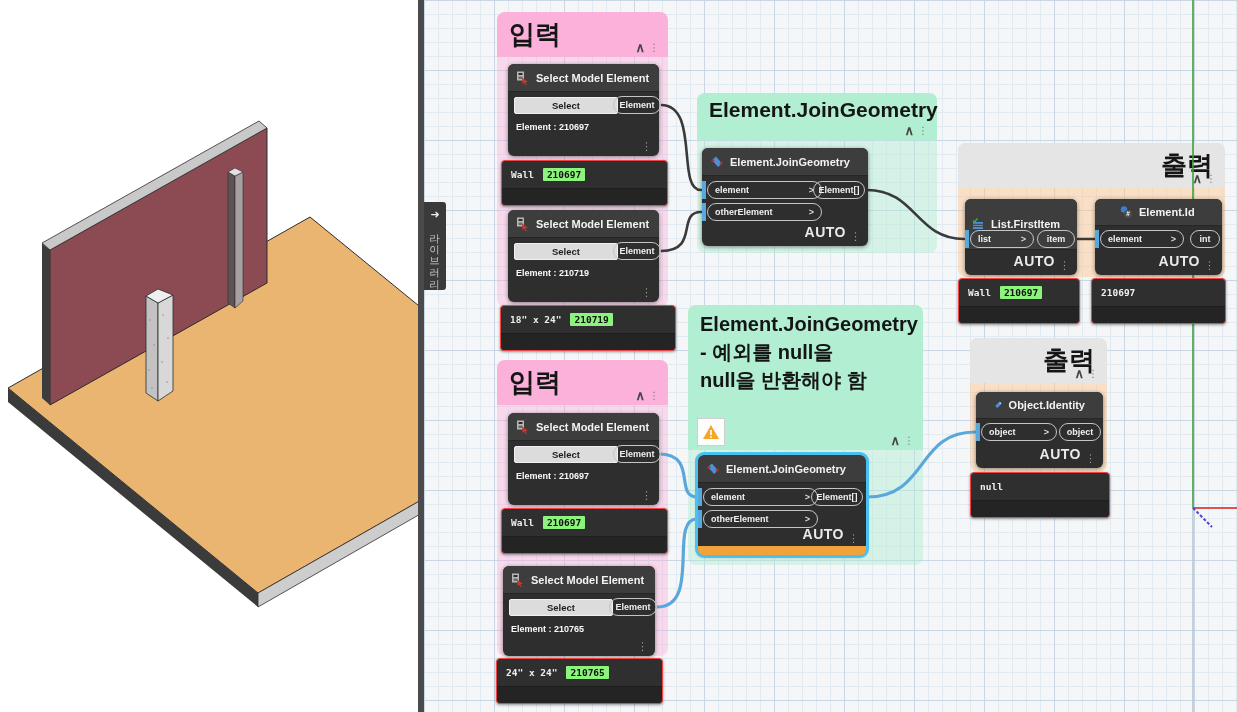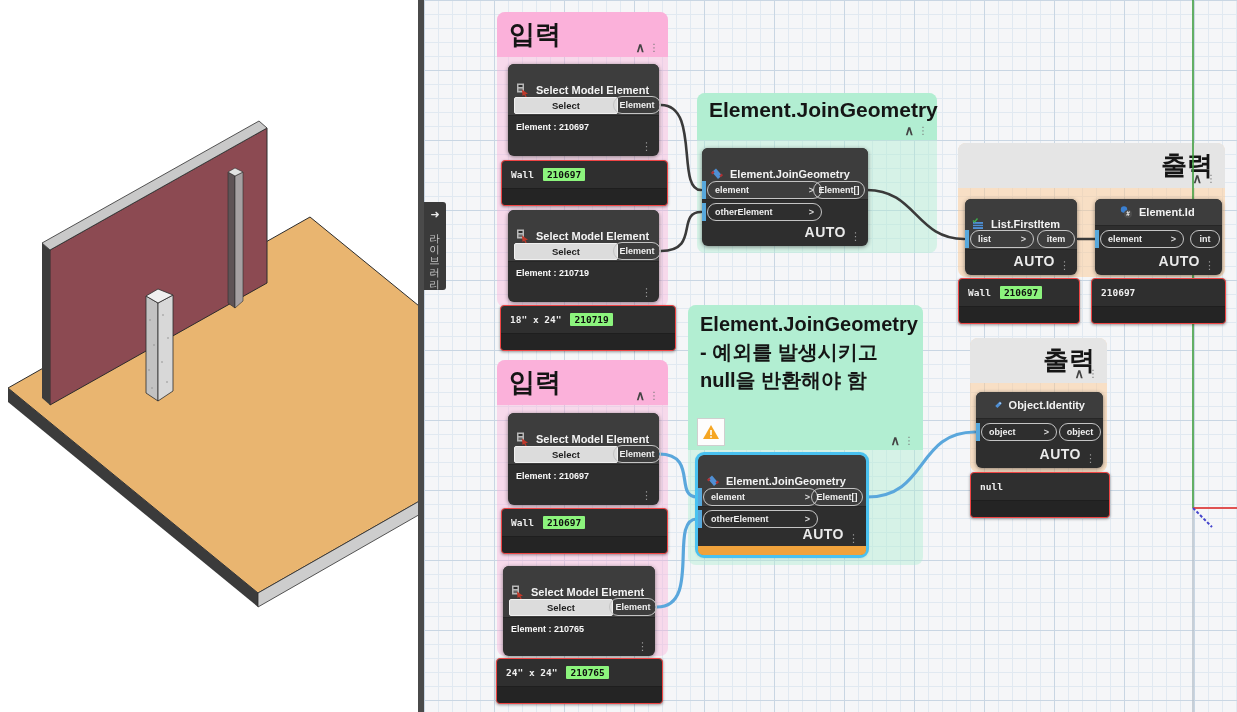--- a/index.html
+++ b/index.html
@@ -49,21 +49,21 @@
   .axg{stroke:#3f9e3f;stroke-width:1.6;}
   .axgray{stroke:#b4bfc9;stroke-width:1.4;}
   .axr{stroke:#e05252;stroke-width:2;}
   .axb{stroke:#4444cc;stroke-width:2;stroke-dasharray:3 2;}
 
   
   .node{position:absolute;background:#2e2e2e;border-radius:6px;z-index:3;color:#eee;
         box-shadow:0 1px 4px rgba(0,0,0,0.45);}
   .node.selected{outline:3px solid #49c1f0;}
   .nhdr{display:flex;align-items:center;gap:6px;background:#3d3d3d;height:27px;
-        border-radius:6px 6px 0 0;padding:12px 8px;border-bottom:1px solid #262626;cursor:move;}
+        border-radius:6px 6px 0 0;padding:0 8px;border-bottom:1px solid #262626;cursor:move;}
   .ttl{font-size:11px;font-weight:bold;color:#f3f3f3;white-space:nowrap;}
   .pin,.pout{position:absolute;height:18px;border:1px solid #c4c4c4;border-radius:10px;
         display:flex;align-items:center;font-size:9px;font-weight:bold;color:#f0f0f0;
         box-sizing:border-box;cursor:pointer;}
   .pin{justify-content:space-between;padding:0 7px;}
   .pout{justify-content:center;padding:0 5px;}
   .pc{color:#dcdcdc;font-size:9px;}
   .pstrip{position:absolute;left:0;width:4px;height:18px;background:#57a8dc;z-index:1;}
   .lacing{position:absolute;right:22px;bottom:6px;font-size:14px;font-weight:bold;
         letter-spacing:0.5px;color:#eaeaea;cursor:pointer;}
@@ -155,21 +155,21 @@
       <span class="gctrl">
           <span class="gchev">∧</span>
           <span class="gkebab">⋮</span>
         </span>
     </div>
   </div>
 
   <div class="grp green" style="left:688px;top:305px;width:235px;height:260px">
     <div class="ghdr greenh" style="height:145px">
       <div class="gtitle2">Element.JoinGeometry</div>
-      <div class="gtitle2">- 예외를 발생시키고</div>
+      <div class="gtitle2">- 예외를 null을</div>
       <div class="gtitle2">null을 반환해야 함</div>
       <span class="gctrl">
           <span class="gchev">∧</span>
           <span class="gkebab">⋮</span>
         </span>
     </div>
   </div>
 
   <div class="grp orange" style="left:970px;top:338px;width:137px;height:134px">
     <div class="ghdr orangeh" style="height:45px">

